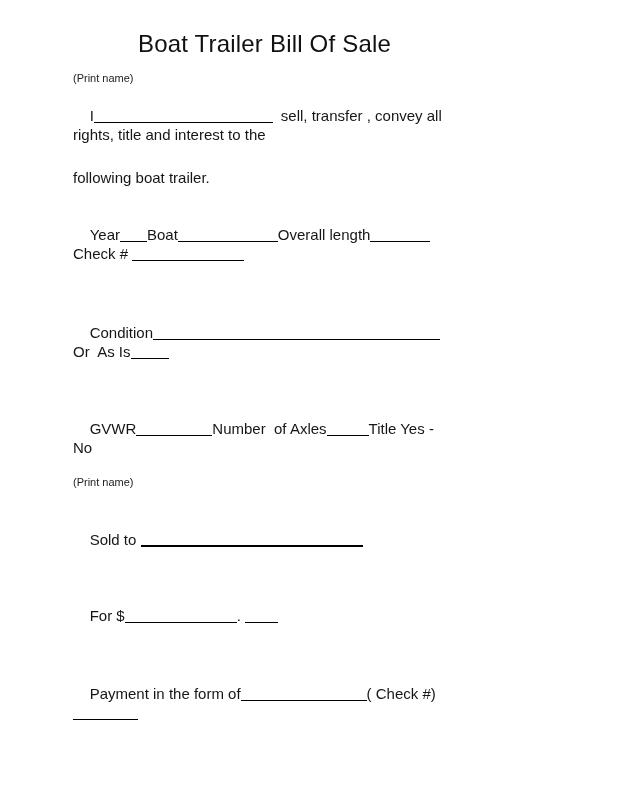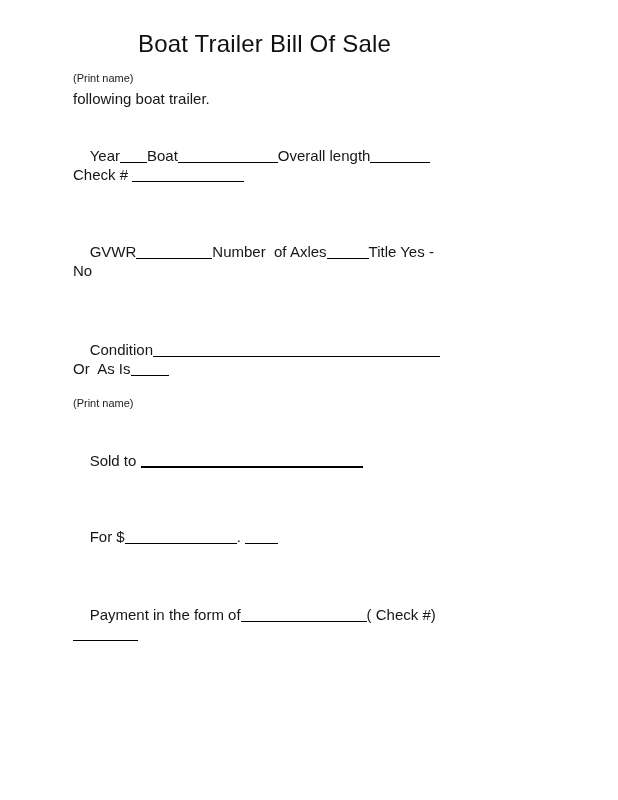--- a/index.html
+++ b/index.html
@@ -35,34 +35,37 @@
 </style>
 </head>
 <body>
 
 <div class="page">
 
   <h1 class="title">Boat Trailer Bill Of Sale</h1>
 
   <div class="note m-note1">(Print name)</div>
 
+  <div class="line m-intro1">
+    <span>I</span><span class="blank gap-r" style="width:179px"></span><span>sell, transfer , convey all rights, title and interest to the</span>
+  </div>
   <div class="line m-intro2">following boat trailer.</div>
 
 
 
   <div class="line m-year">
     <span>Year</span><span class="blank" style="width:27px"></span><span>Boat</span><span class="blank" style="width:100px"></span><span>Overall length</span><span class="blank" style="width:60px"></span><span>Check # </span><span class="blank" style="width:112px"></span>
   </div>
 
+  <div class="line m-cond">
+    <span>Condition</span><span class="blank" style="width:287px"></span><span>Or  As Is</span><span class="blank" style="width:38px"></span>
+  </div>
+
   <div class="line m-gvwr">
     <span>GVWR</span><span class="blank" style="width:76px"></span><span>Number  of Axles</span><span class="blank" style="width:42px"></span><span>Title Yes - No</span>
-  </div>
-
-  <div class="line m-cond">
-    <span>Condition</span><span class="blank" style="width:287px"></span><span>Or  As Is</span><span class="blank" style="width:38px"></span>
   </div>
   <div class="note">(Print name)</div>
 
   <div class="line m-sold">
     <span>Sold to </span><span class="blank thick" style="width:222px"></span>
   </div>
 
   <div class="line m-for">
     <span>For $</span><span class="blank" style="width:112px"></span><span>. </span><span class="blank" style="width:33px"></span>
   </div>

